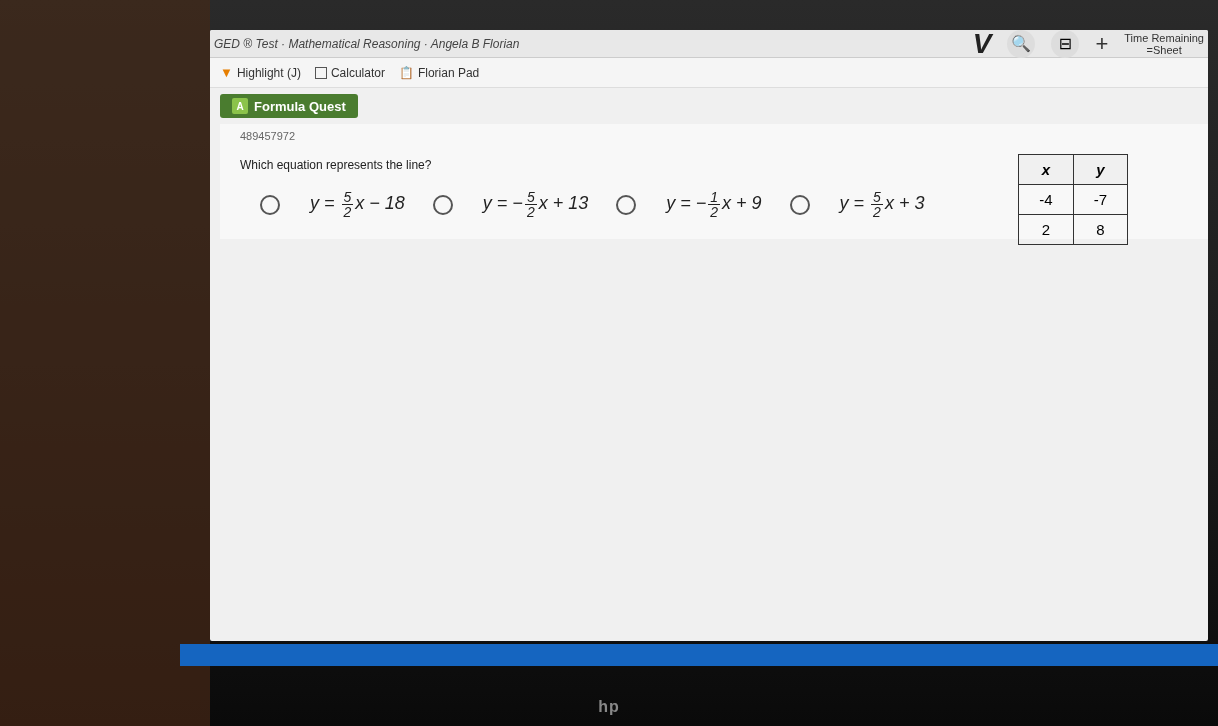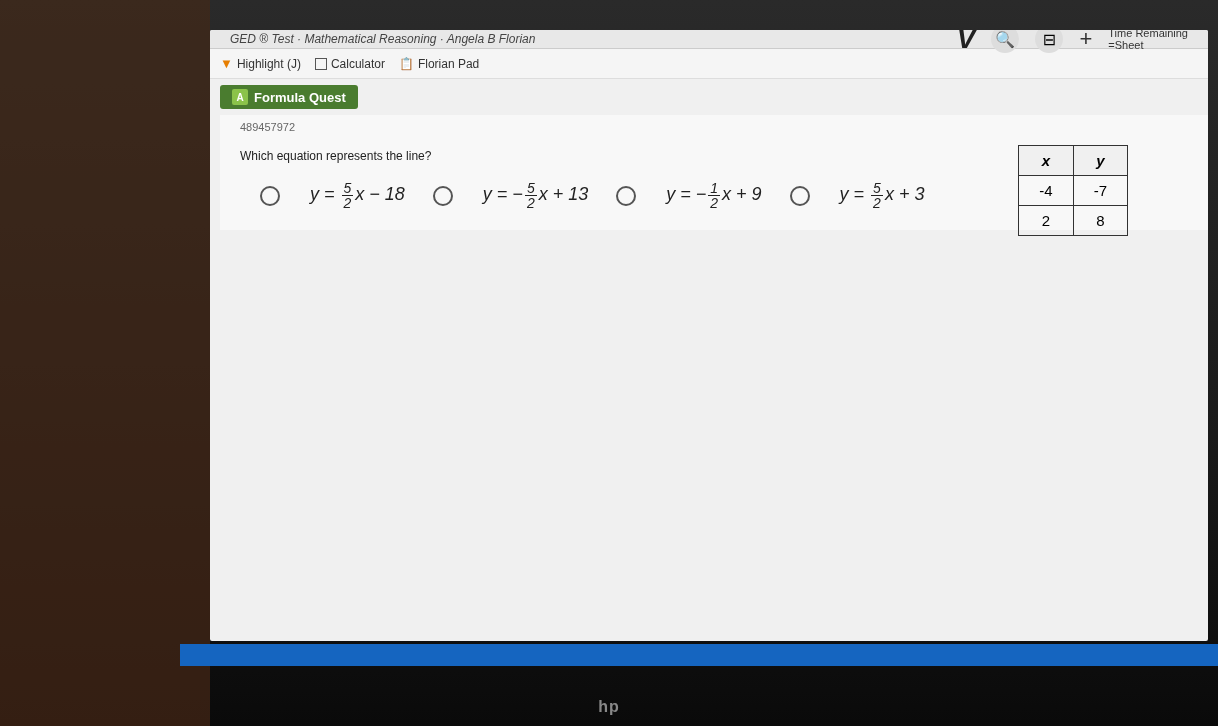--- a/index.html
+++ b/index.html
@@ -50,26 +50,26 @@
       right: 10px;
       bottom: 85px;
       background: #f0f0f0;
       border-radius: 2px;
       overflow: hidden;
     }
 
     
     .top-bar {
       background: #e8e8e8;
-      padding: 4px 20px;
+      padding: 4px 4px;
       display: flex;
       align-items: center;
       justify-content: space-between;
       border-bottom: 1px solid #ccc;
-      height: 19px;
+      height: 28px;
     }
 
     .top-bar-title {
       font-size: 12px;
       color: #444;
       font-style: italic;
     }
 
     
     .toolbar {
@@ -266,21 +266,21 @@
 
     .plus-btn {
       font-size: 22px;
       color: #333;
       cursor: pointer;
     }
 
     .time-remaining {
       font-size: 11px;
       color: #333;
-      text-align: left;
+      text-align: center;
     }
 
     .dark-sidebar {
       position: absolute;
       top: 0; left: 0;
       width: 210px;
       height: 100%;
       background: linear-gradient(180deg, #3a3a3a 0%, #2a2020 100%);
     }
 

